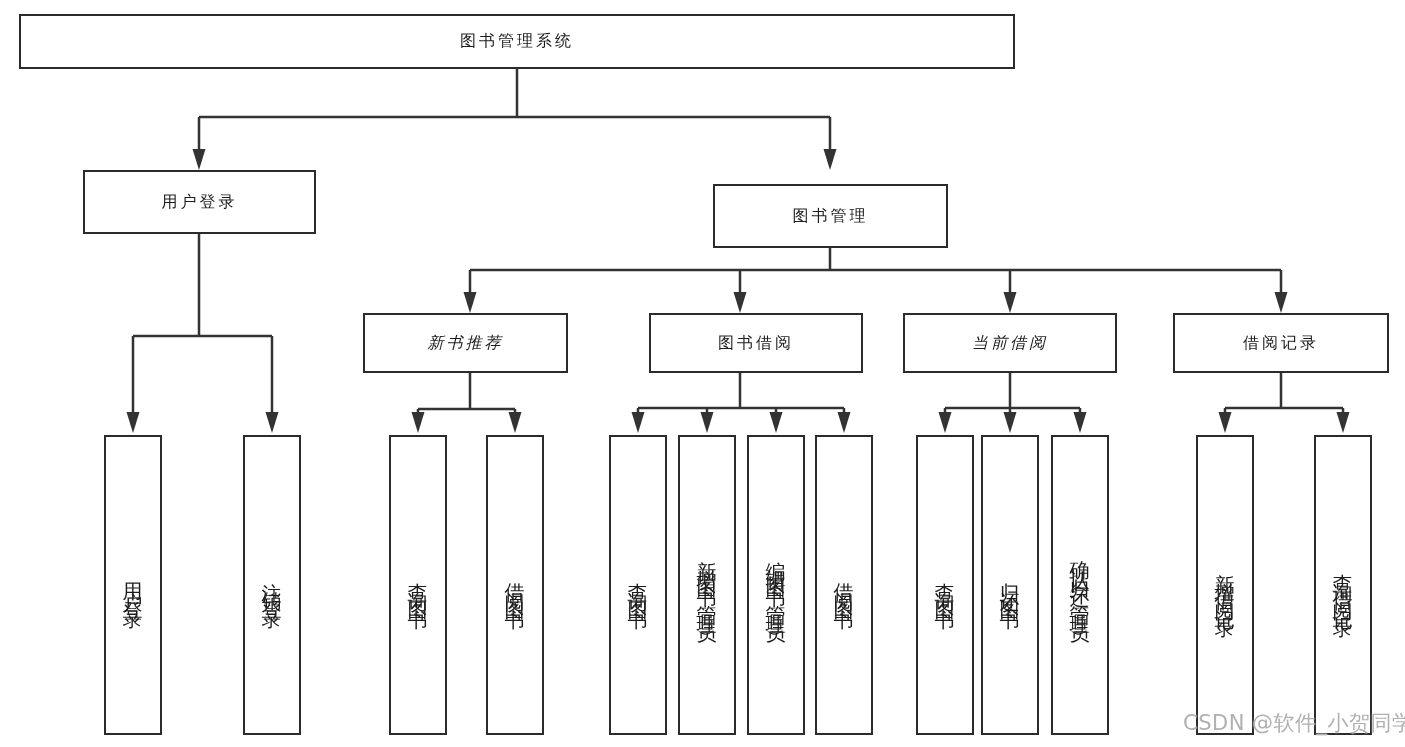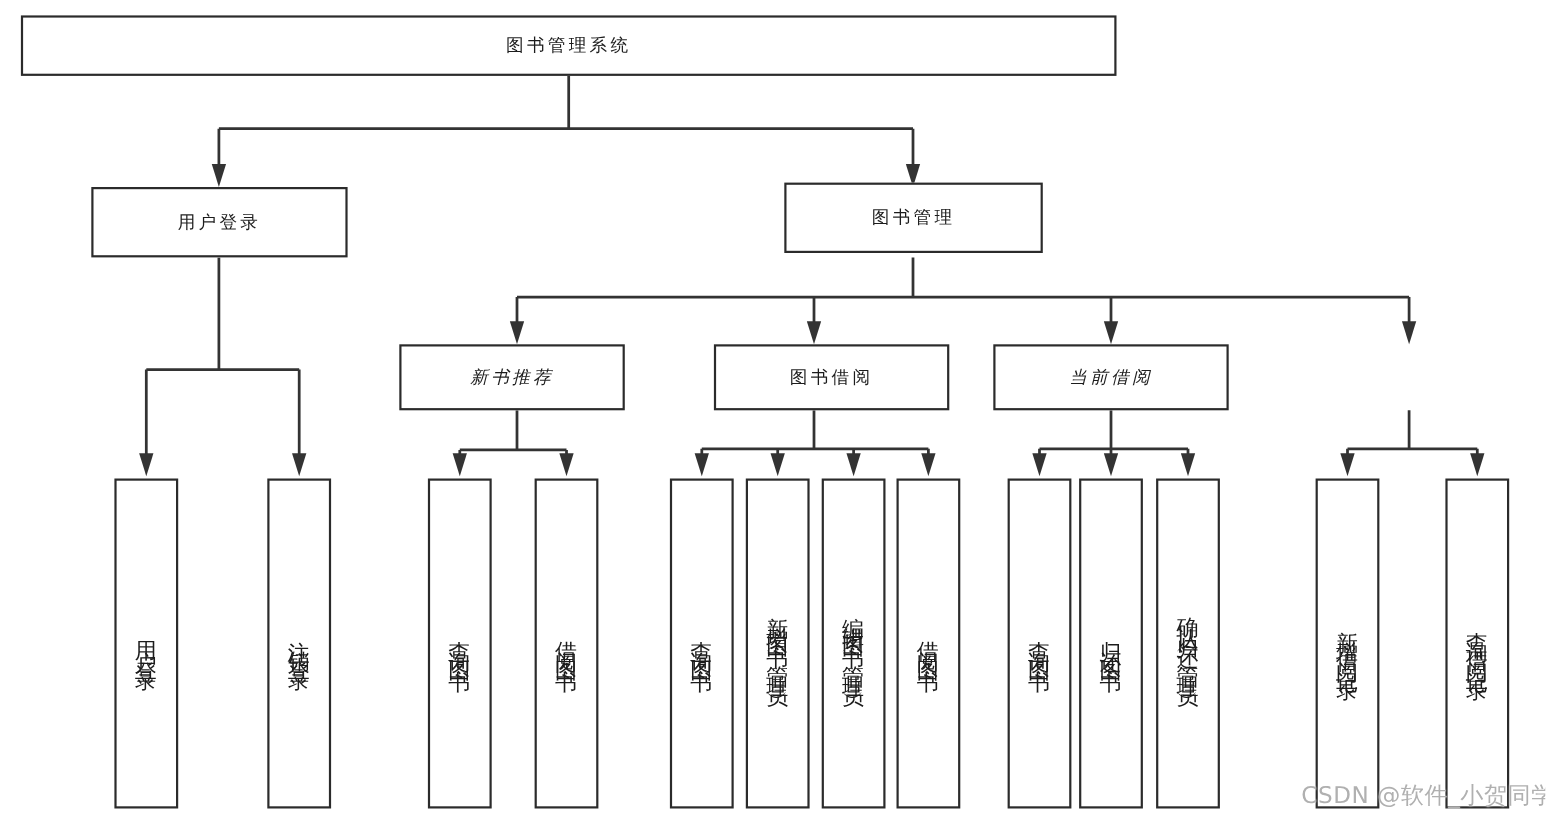--- a/index.html
+++ b/index.html
@@ -74,25 +74,26 @@
     <polygon points="938.5,412 951.5,412 945,433"></polygon>
     <polygon points="1003.5,412 1016.5,412 1010,433"></polygon>
     <polygon points="1073.5,412 1086.5,412 1080,433"></polygon>
     <polygon points="1218.5,412 1231.5,412 1225,433"></polygon>
     <polygon points="1336.5,412 1349.5,412 1343,433"></polygon>
   </svg>
 
   <div class="node" style="left:19px;top:14px;width:996px;height:55px;">图书管理系统</div>
 
   <div class="node" style="left:83px;top:170px;width:233px;height:64px;">用户登录</div>
-  <div class="node" style="left:713px;top:166px;width:235px;height:64px;">图书管理</div>
+  <div class="node" style="left:713px;top:184px;width:235px;height:64px;">图书管理</div>
 
   <div class="node" style="left:363px;top:313px;width:205px;height:60px;font-style:italic;">新书推荐</div>
   <div class="node" style="left:633px;top:313px;width:214px;height:60px;margin-left:16px;">图书借阅</div>
   <div class="node" style="left:903px;top:313px;width:214px;height:60px;font-style:italic;">当前借阅</div>
+  <div class="node" style="left:1173px;top:313px;width:216px;height:60px;">借阅记录</div>
 
   <div class="node leaf" style="left:104px;top:435px;width:58px;height:300px;">用户登录</div>
   <div class="node leaf" style="left:243px;top:435px;width:58px;height:300px;">注销登录</div>
 
   <div class="node leaf" style="left:389px;top:435px;width:58px;height:300px;">查询图书</div>
   <div class="node leaf" style="left:486px;top:435px;width:58px;height:300px;">借阅图书</div>
 
   <div class="node leaf" style="left:609px;top:435px;width:58px;height:300px;">查询图书</div>
   <div class="node leaf" style="left:678px;top:435px;width:58px;height:300px;">新增图书（管理员）</div>
   <div class="node leaf" style="left:747px;top:435px;width:58px;height:300px;">编辑图书（管理员）</div>

